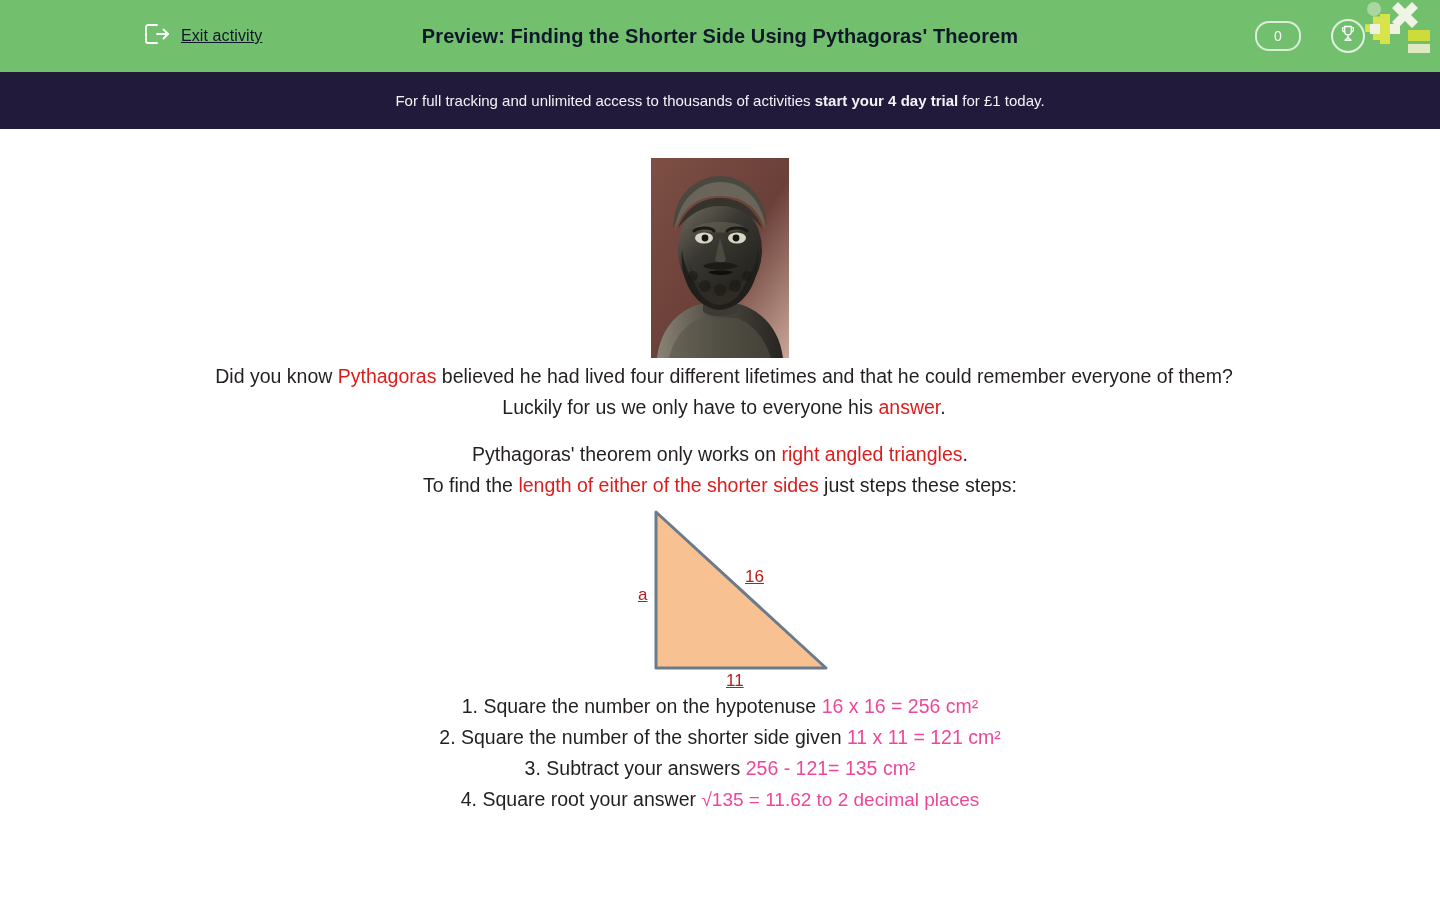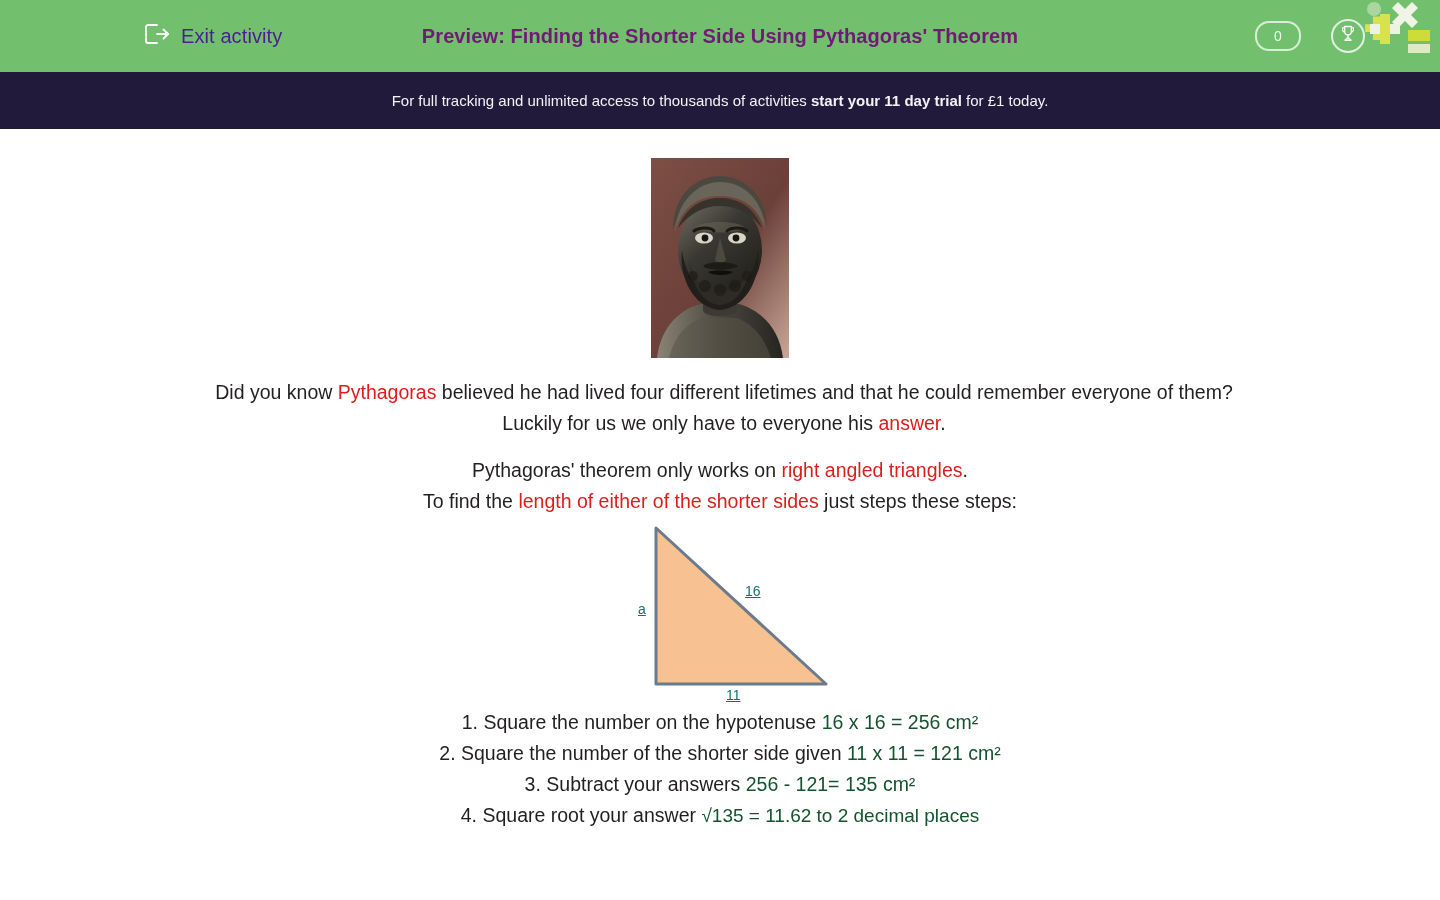--- a/index.html
+++ b/index.html
@@ -27,34 +27,35 @@
     left: 144px;
     top: 0;
     height: 72px;
     display: flex;
     align-items: center;
     gap: 11px;
     cursor: pointer;
   }
   .exit-icon { display: block; }
   .exit-label {
-    color: #4c1d95;
-    font-size: 20px;
+    color: #0f172a;
+    font-size: 16px;
     font-weight: 400;
     letter-spacing: 0.1px;
     white-space: nowrap;
+    text-decoration: underline;
   }
   .header-title {
     position: absolute;
     left: 0; right: 0;
     top: 0; height: 72px;
     display: flex;
     align-items: center;
     justify-content: center;
-    color: #701a75;
+    color: #0f172a;
     font-size: 20px;
     font-weight: bold;
     letter-spacing: 0.1px;
     white-space: nowrap;
     pointer-events: none;
     border-radius: 26px;
   }
   .header-right {
     position: absolute;
     right: 75px;
@@ -119,55 +120,55 @@
   }
 
   .para {
     margin: 0;
     text-align: center;
     color: #231f20;
     font-size: 19.5px;
     line-height: 31px;
   }
   .para .hl { color: #dd1c1c; }
-  .block-1 { margin-top: 19px; padding-left: 8px; }
+  .block-1 { margin-top: 3px; padding-left: 8px; }
   .block-2 { margin-top: 16px; }
 
   .triangle-fig {
     margin: 0 auto;
     position: relative;
     width: 230px;
     height: 190px;
   }
   .triangle-svg { display: block; }
   .tri-label {
     position: absolute;
-    color: #0f766e;
-    font-size: 14px;
+    color: #b91c1c;
+    font-size: 17px;
     line-height: 1;
     white-space: nowrap;
     text-decoration: underline;
   }
   .lbl-a  { left: 33px;  top: 85px; }
   .lbl-16 { left: 140px; top: 67px; }
   .lbl-11 { left: 121px; top: 171px; }
 
   .steps {
     margin: 0;
     padding: 0;
     list-style: none;
     text-align: center;
   }
   .steps li {
     color: #231f20;
     font-size: 19.5px;
     line-height: 31px;
     white-space: nowrap;
   }
-  .steps li .hl { color: #14532d; }
+  .steps li .hl { color: #ec4899; }
   .sqrt-sign { font-size: 19px; }
 </style>
 </head>
 <body>
 
 <div class="header">
 
   <div class="exit-activity">
     <span class="exit-icon">
       <svg width="26" height="24" viewBox="0 0 26 24" fill="none">
@@ -210,21 +211,21 @@
       <rect x="30" y="24" width="10" height="10" fill="#eef3e0"></rect>
       <rect x="20" y="34" width="10" height="10" fill="#d7e34a"></rect>
       <rect x="48" y="30" width="22" height="11" fill="#cddc39"></rect>
       <rect x="48" y="44" width="22" height="9" fill="#dfe9c2"></rect>
     </svg>
   </div>
 </div>
 
 <div class="promo-banner">
   <div class="promo-text">
-    <span>For full tracking and unlimited access to thousands of activities </span><b>start your 11 day trial</b><span> for £1 today.</span>
+    <span>For full tracking and unlimited access to thousands of activities </span><b>start your 4 day trial</b><span> for £1 today.</span>
   </div>
 </div>
 
 <div class="content">
 
   <div class="portrait-wrap">
     <svg class="portrait" viewBox="0 0 138 200">
       <defs>
         <linearGradient id="bgg" x1="0" y1="0" x2="1" y2="1">
           <stop offset="0%" stop-color="#7d4f45"></stop>

